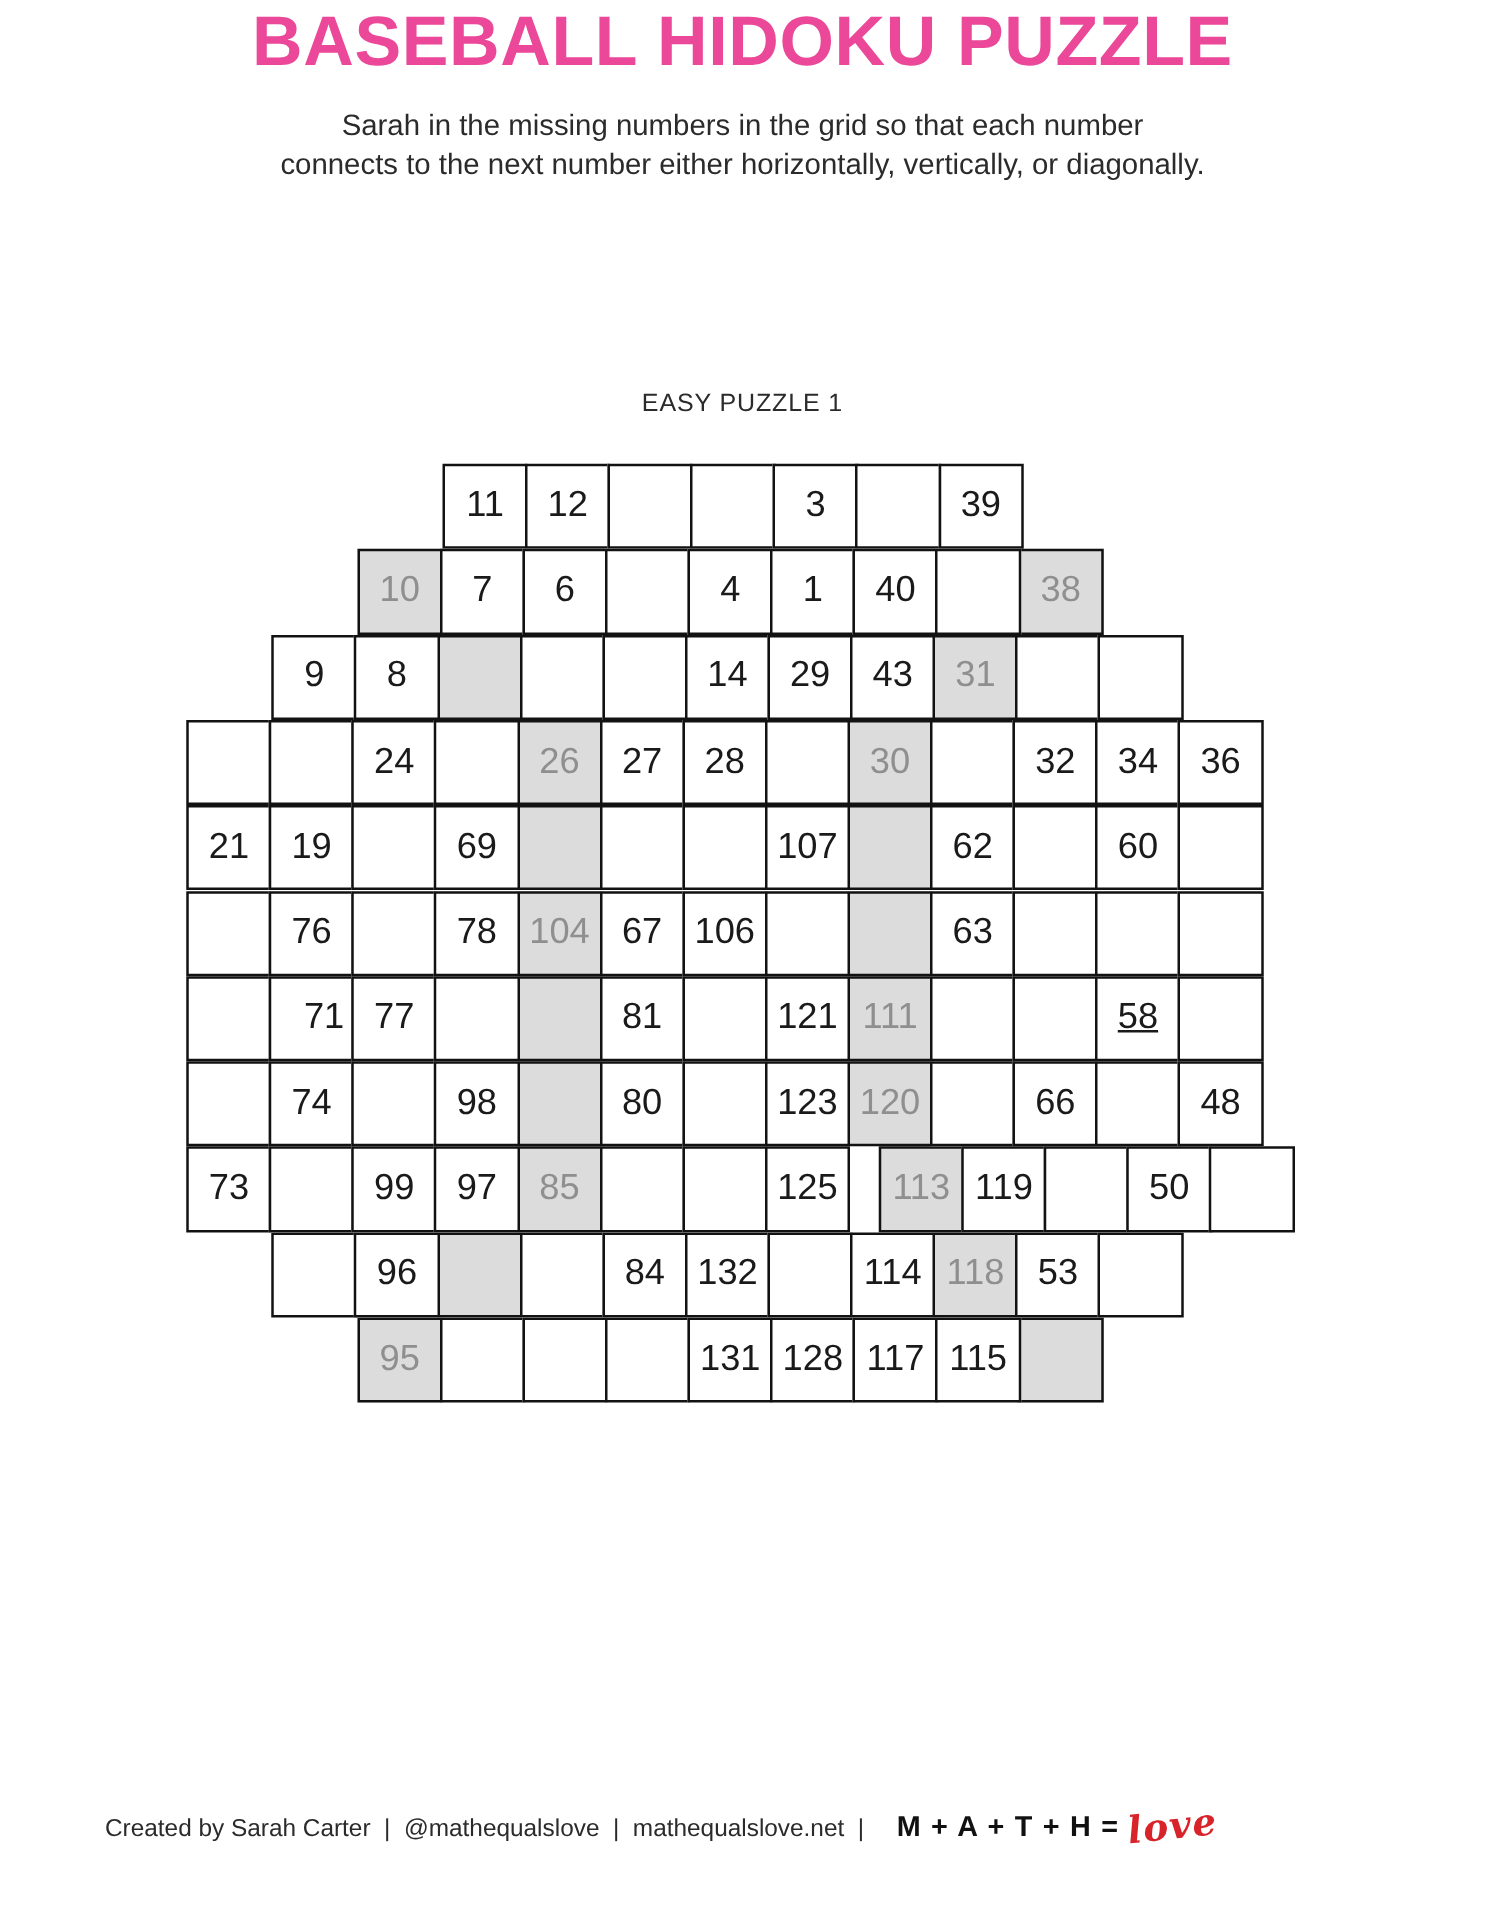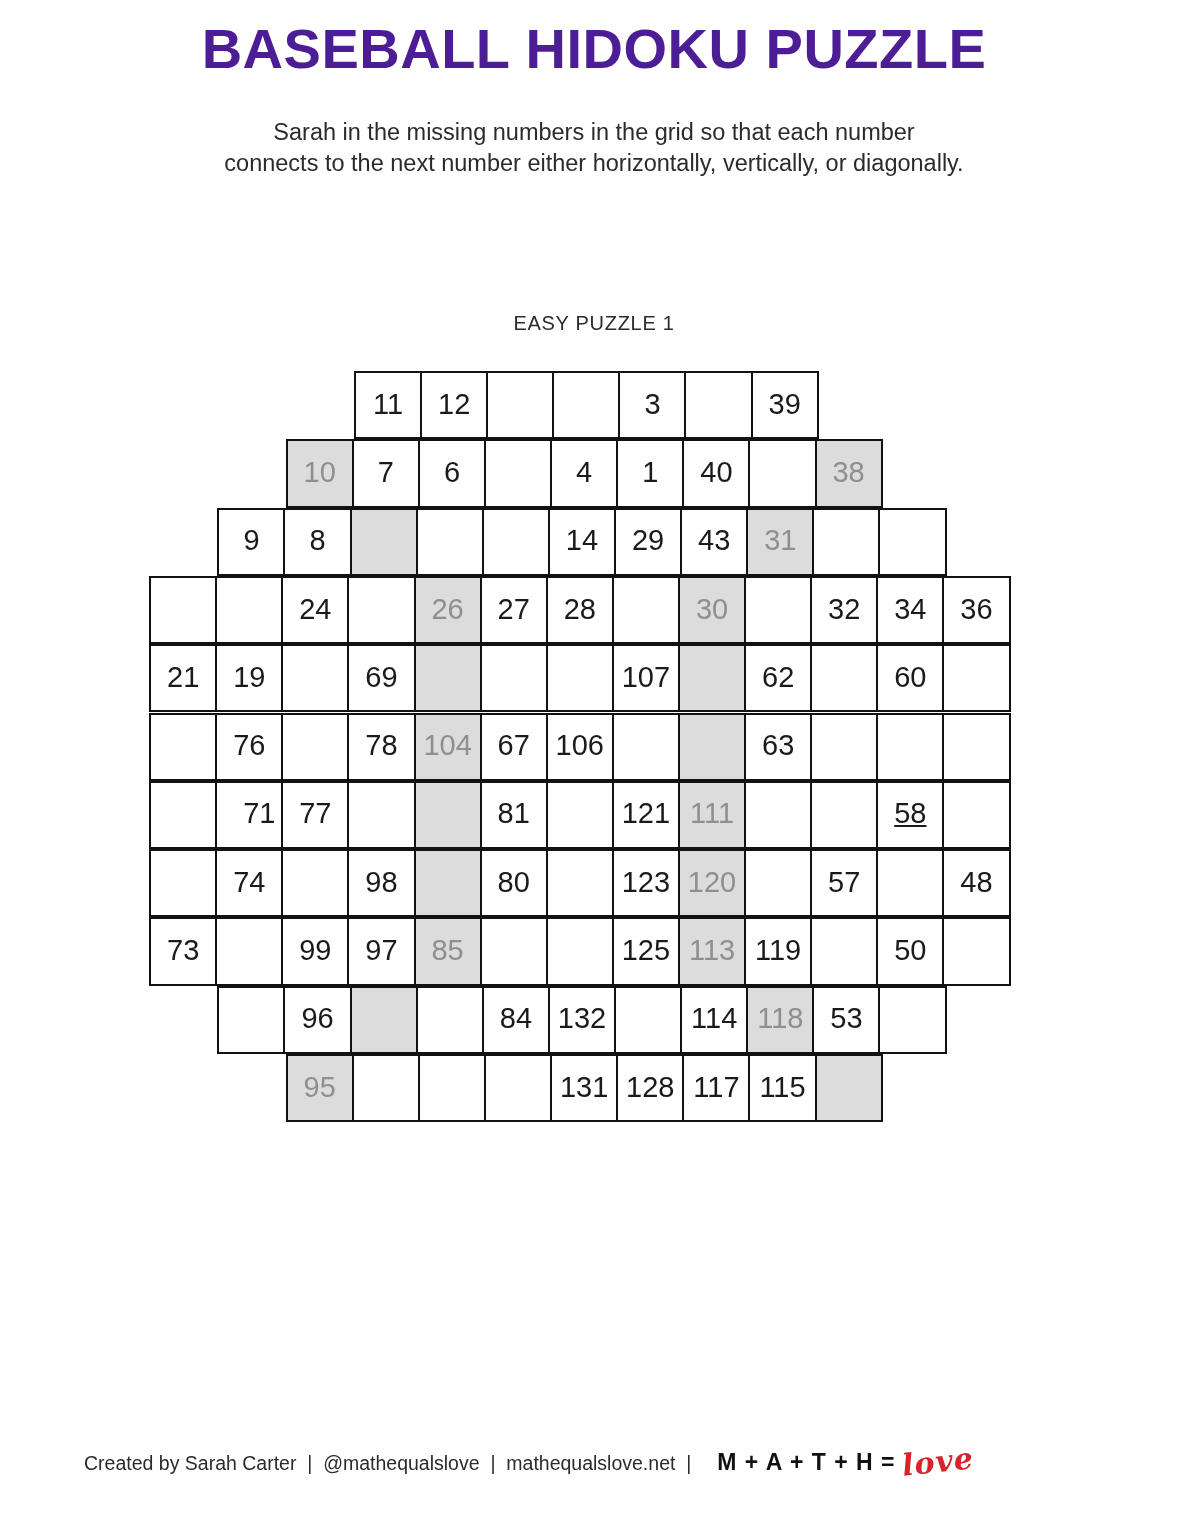--- a/index.html
+++ b/index.html
@@ -18,25 +18,25 @@
 
   
   #header {
     position: absolute;
     left: 0;
     top: 0;
     width: 1188px;
     text-align: center;
   }
   #page-title {
-    margin: 16px;
+    margin: 0;
     font-size: 56px;
     font-weight: 800;
     letter-spacing: 0.5px;
-    color: #4c1d95;
+    color: #ec4899;
     font-family: "Liberation Sans", sans-serif;
   }
   #subtitle {
     margin: 0 auto;
     padding-top: 20px;
     width: 870px;
     font-size: 23.5px;
     line-height: 31px;
     font-weight: 400;
     color: #2b2b2b;
@@ -422,21 +422,21 @@
       <div class="cell" style="z-index: 2;">
         <span class="num">123</span>
       </div>
       <div class="cell shaded" style="z-index: 1;">
         <span class="num">120</span>
       </div>
       <div class="cell" style="z-index: 2;">
         <span class="num"></span>
       </div>
       <div class="cell" style="z-index: 2;">
-        <span class="num">57</span>
+        <span class="num">66</span>
       </div>
       <div class="cell" style="z-index: 2;">
         <span class="num"></span>
       </div>
       <div class="cell" style="z-index: 2;">
         <span class="num">48</span>
       </div>
     </div>
     <div class="grid-row" style="left: 0px; top: 546.4px;">
       <div class="cell" style="z-index: 2;">
@@ -456,21 +456,21 @@
       </div>
       <div class="cell" style="z-index: 2;">
         <span class="num"></span>
       </div>
       <div class="cell" style="z-index: 2;">
         <span class="num"></span>
       </div>
       <div class="cell" style="z-index: 2;">
         <span class="num">125</span>
       </div>
-      <div class="cell shaded" style="z-index: 1;">
+      <div class="cell shaded" style="z-index: 1; margin-left: 25px;">
         <span class="num">113</span>
       </div>
       <div class="cell" style="z-index: 2;">
         <span class="num">119</span>
       </div>
       <div class="cell" style="z-index: 2;">
         <span class="num"></span>
       </div>
       <div class="cell" style="z-index: 2;">
         <span class="num">50</span>

